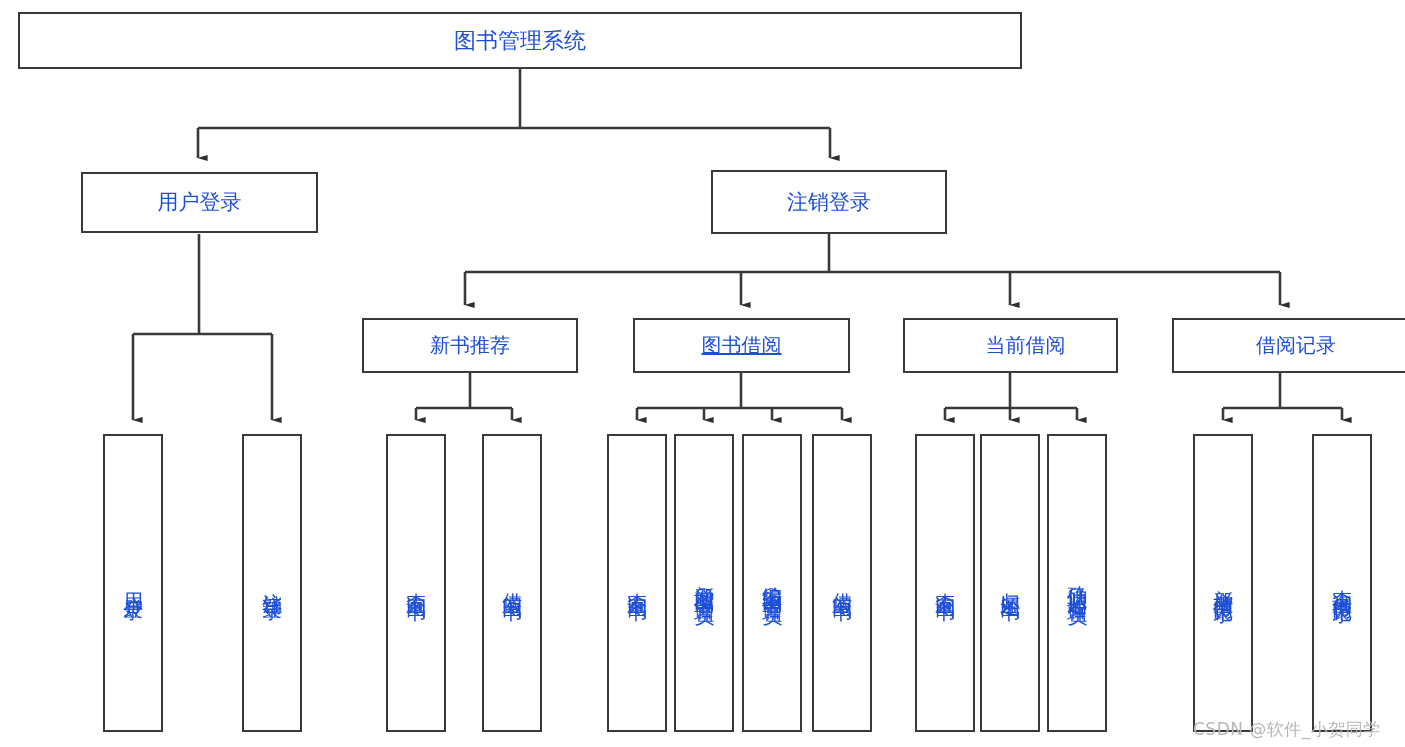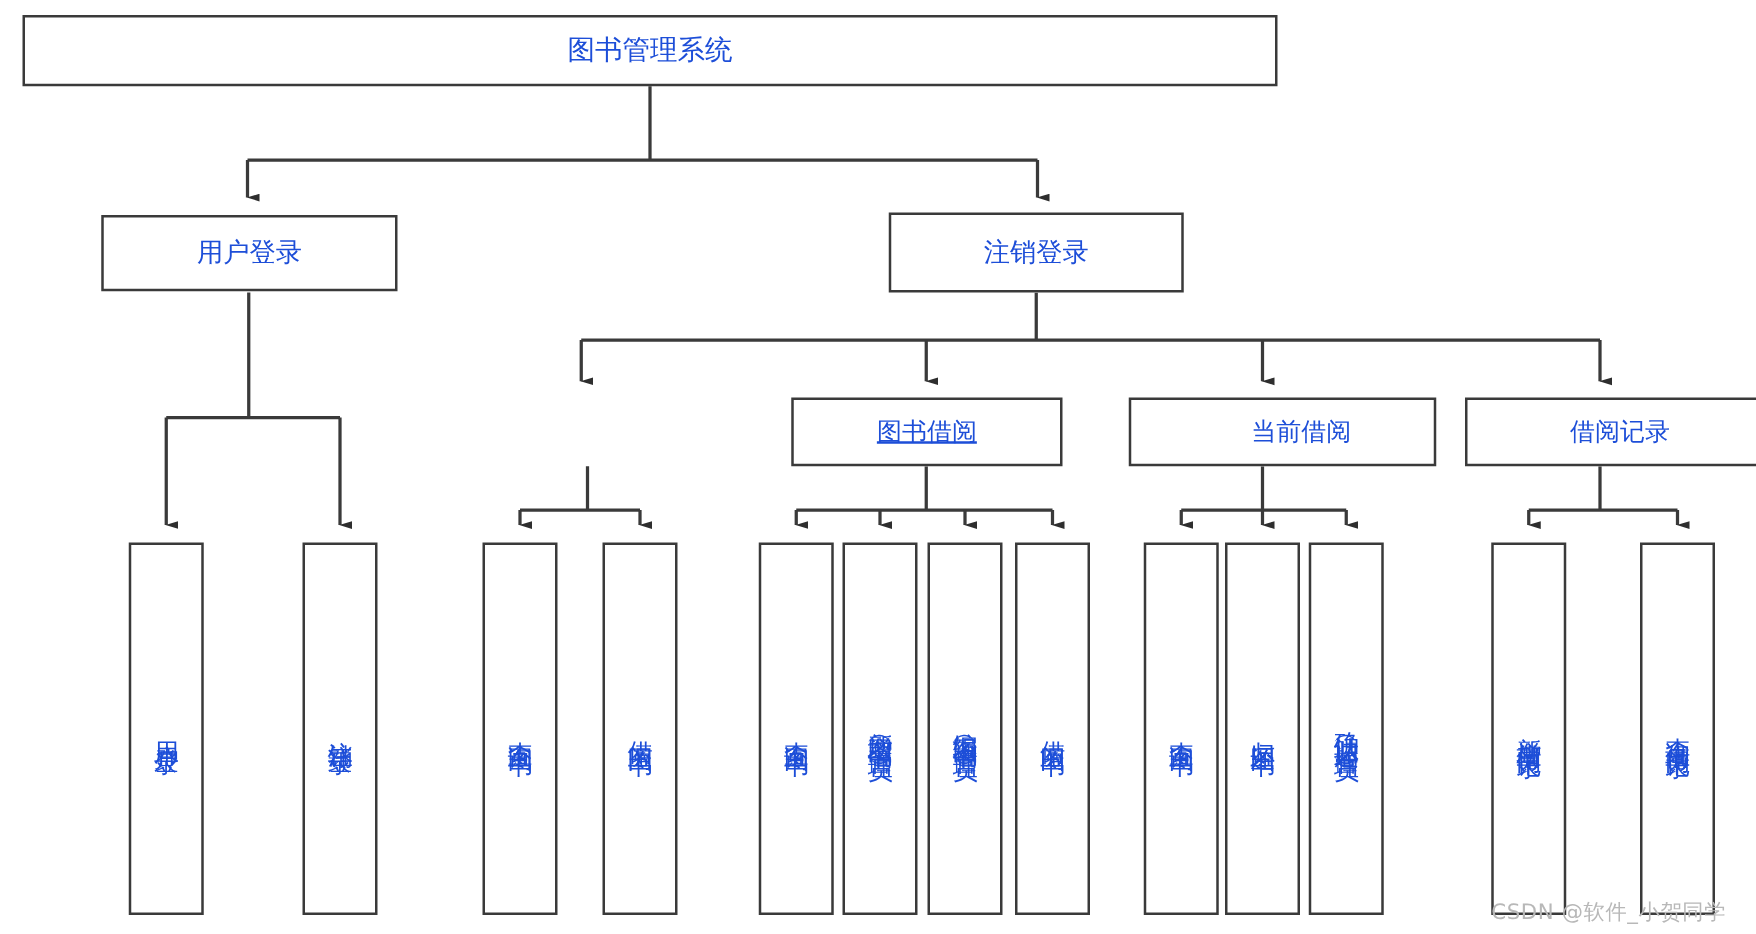--- a/index.html
+++ b/index.html
@@ -122,24 +122,27 @@
     <span>图书管理系统</span>
   </div>
 
   <div class="node lvl1" style="left:81px; top:172px; width:237px; height:61px;">
     <span>用户登录</span>
   </div>
   <div class="node lvl1" style="left:711px; top:170px; width:236px; height:64px;">
     <span>注销登录</span>
   </div>
 
+  <div class="node lvl2" style="left:362px; top:318px; width:216px; height:55px;">
+    <span>新书推荐</span>
+  </div>
   <div class="node lvl2" style="left:633px; top:318px; width:217px; height:55px;text-decoration:underline;">
     <span>图书借阅</span>
   </div>
-  <div class="node lvl2" style="left:903px; top:318px; width:246px; height:55px;padding-left:30px;">
+  <div class="node lvl2" style="left:903px; top:318px; width:215px; height:55px;padding-left:30px;">
     <span>当前借阅</span>
   </div>
   <div class="node lvl2" style="left:1172px; top:318px; width:248px; height:55px;">
     <span>借阅记录</span>
   </div>
 
   <div class="node leaf" style="left:103px; top:434px; width:60px; height:298px;">
     <span class="leaf-label">用户登录</span>
   </div>
   <div class="node leaf" style="left:242px; top:434px; width:60px; height:298px;">

